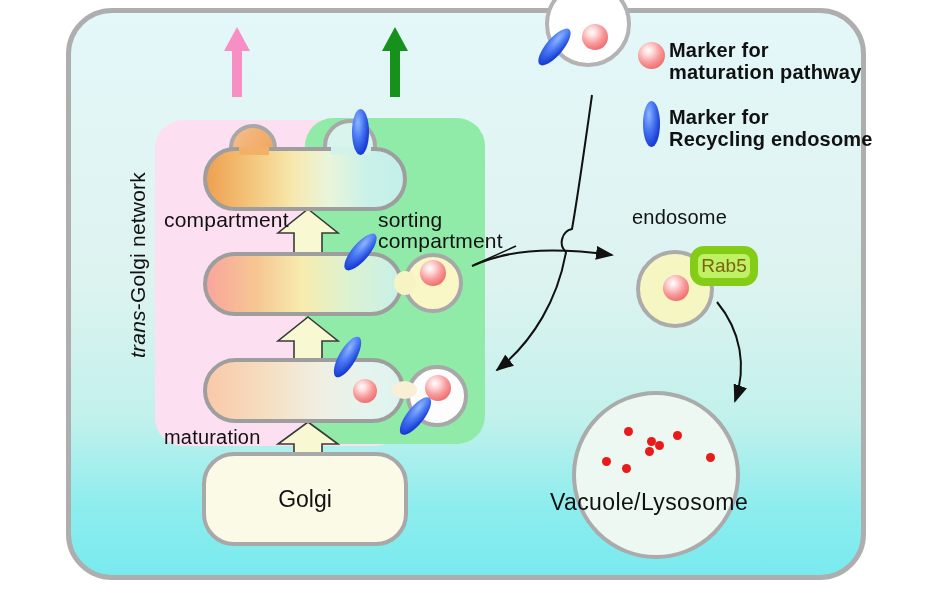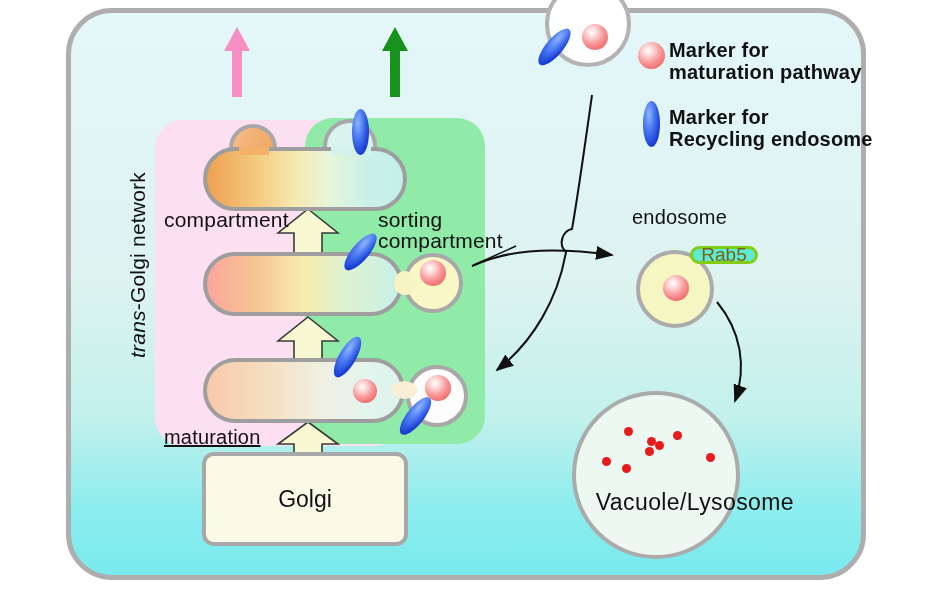--- a/index.html
+++ b/index.html
@@ -40,46 +40,46 @@
 
   .vesicle { box-sizing:border-box; border:4px solid #a8a8a8; border-radius:50%; }
   .ves-yellow { left:403px; top:253px; width:60px; height:60px; background:#f8f7c5; }
   .ves-white  { left:406px; top:365px; width:62px; height:62px; background:#fdfdfd; }
   .blob { border-radius:50%; }
   .blob-mid { left:394px; top:271px; width:22px; height:24px; background:#f7f3c2; }
   .blob-bot { left:392px; top:381px; width:25px; height:18px; background:#f9efd4; }
 
   .golgi-box {
     left:202px; top:452px; width:206px; height:94px; box-sizing:border-box;
-    border:4px solid #a8a8a8; border-radius:12px; background:#fbfae7;
+    border:4px solid #a8a8a8; border-radius:32px; background:#fbfae7;
     display:flex; align-items:center; justify-content:center; font-size:23px;
   }
 
   .endosome-circle { left:636px; top:250px; width:78px; height:78px; box-sizing:border-box;
     border:4px solid #ababab; border-radius:50%; background:#f6f6c2; }
-  .rab5 { left:690px; top:246px; width:68px; height:18px; box-sizing:border-box;
-    border:3px solid #84cc16; border-radius:14px; background:#5eead4;
+  .rab5 { left:690px; top:246px; width:68px; height:40px; box-sizing:border-box;
+    border:8px solid #84cc16; border-radius:14px; background:#bef264;
     display:flex; align-items:center; justify-content:center;
     font-size:19px; color:#7a6410; }
   .vacuole-circle { left:572px; top:391px; width:168px; height:168px; box-sizing:border-box;
     border:4px solid #ababab; border-radius:50%; background:#edf8f2; }
   .dot { position:absolute; width:9px; height:9px; border-radius:50%; background:#e81a1a; }
 
   .sphere { border-radius:50%;
     background:radial-gradient(circle at 38% 32%, #ffffff 0%, #ffd9d9 20%, #f89a9a 48%, #ef6b6b 78%, #e55c5c 100%); }
   .ellipse { width:17px; height:46px; border-radius:50%;
     background:radial-gradient(ellipse at 35% 30%, #8fb6ff 0%, #4a78f2 35%, #1a3fd6 70%, #1233bb 100%); }
 
   .label { position:absolute; line-height:1.02; font-size:21px; letter-spacing:0.2px; }
   .tgn { left:138px; top:265px; transform:translate(-50%,-50%) rotate(-90deg); white-space:nowrap; font-size:21px; }
   .lab-secretory { left:164px; top:209px; }
   .lab-sorting { left:378px; top:209px; width:142px; text-align:left; }
-  .lab-maturation { left:164px; top:427px; font-size:20px;text-decoration:underline; }
+  .lab-maturation { left:164px; top:427px; font-size:20px; }
   .lab-endosome { left:621px; top:207px; font-size:20px;margin-left:11px; }
-  .lab-vacuole { left:568px; top:491px; width:226px; text-align:right; font-size:23px; letter-spacing:0.4px; }
+  .lab-vacuole { left:536px; top:491px; width:226px; text-align:center; font-size:23px; letter-spacing:0.4px; }
   .legend-text { line-height:22px; font-size:20px;font-weight:bold; }
   .lt1 { left:669px; top:39px; }
   .lt2 { left:669px; top:106px; }
 
   svg.layer { position:absolute; left:0; top:0; pointer-events:none; }
 </style>
 </head>
 <body>
 
 <div class="stage">

